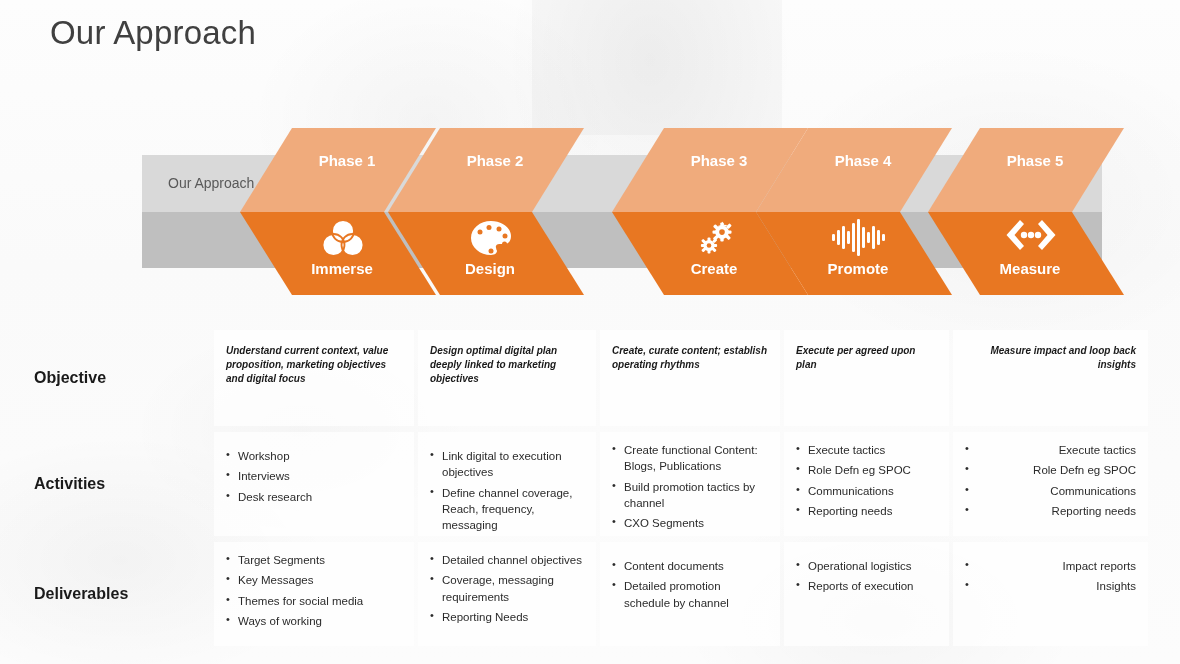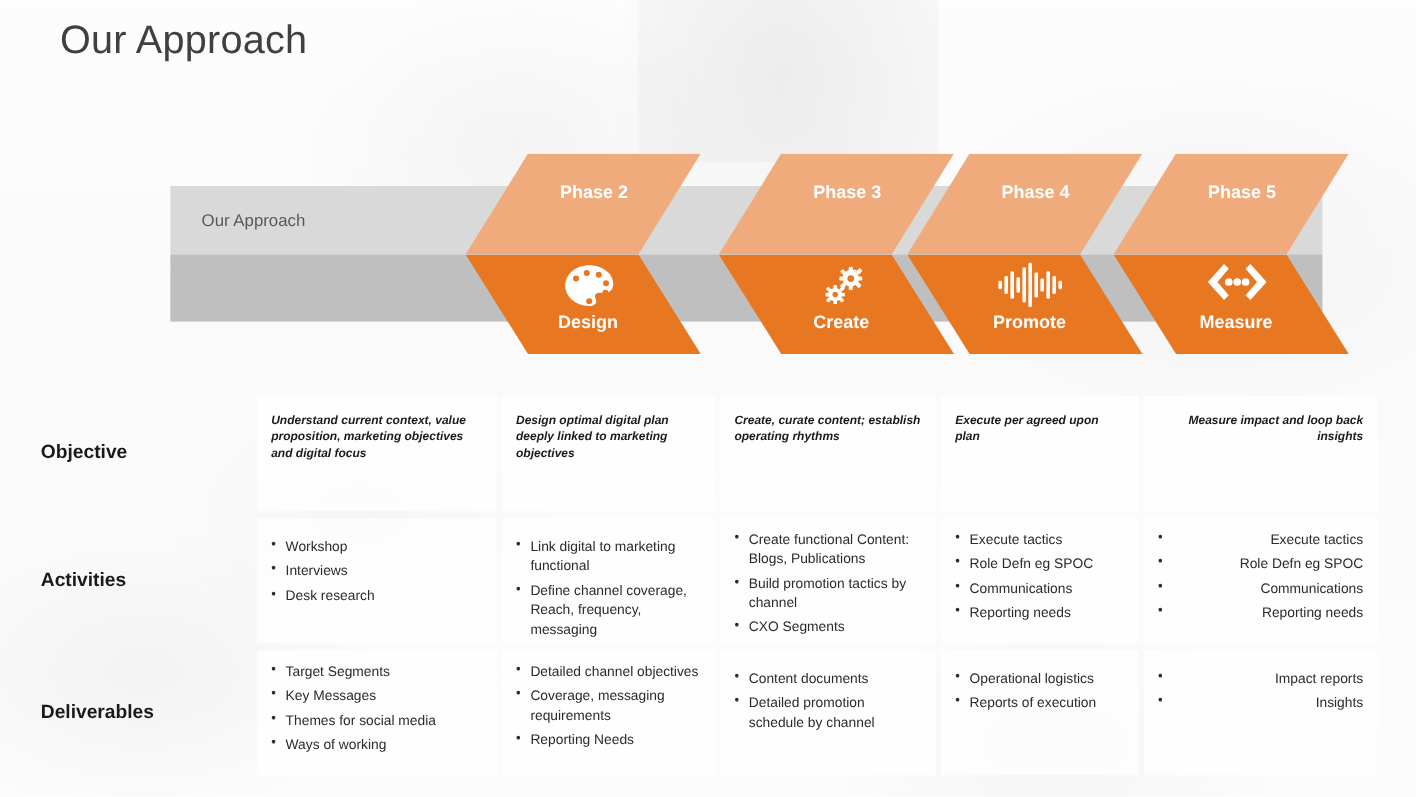--- a/index.html
+++ b/index.html
@@ -82,20 +82,40 @@
 <div class="bg-sheet"></div>
 
 <div class="title">Our Approach</div>
 
 <div class="banner">
 
   <div class="gray-top"></div>
   <div class="gray-bot"></div>
   <div class="our-approach-label">Our Approach</div>
 
+  <div class="chev" style="left:240px">
+    <div class="half top"></div>
+    <div class="half bot"></div>
+    <div class="phase-label">Phase 1</div>
+    <div class="chev-icon">
+      <svg width="44" height="40" viewBox="0 0 44 40">
+          <g fill="#ffffff">
+            <circle cx="22" cy="13" r="11"></circle>
+            <circle cx="12.5" cy="27" r="11"></circle>
+            <circle cx="31.5" cy="27" r="11"></circle>
+          </g>
+          <g fill="none" stroke="#e87722" stroke-width="1.8">
+            <circle cx="22" cy="13" r="11"></circle>
+            <circle cx="12.5" cy="27" r="11"></circle>
+            <circle cx="31.5" cy="27" r="11"></circle>
+          </g>
+        </svg>
+    </div>
+    <div class="name-label">Immerse</div>
+  </div>
 
   <div class="chev" style="left:388px">
     <div class="half top"></div>
     <div class="half bot"></div>
     <div class="phase-label">Phase 2</div>
     <div class="chev-icon">
       <svg width="46" height="40" viewBox="0 0 46 40">
           <path fill="#ffffff" d="M23 3C12 3 3 10.5 3 20s9 17 20 17c4 0 6-2 6-4.2 0-1.6-1.2-2.6-1.2-4 0-1.7 1.5-2.8 3.4-2.8H36c5 0 7-3.5 7-8C43 10 34 3 23 3z"></path>
           <g fill="#e87722">
             <circle cx="12" cy="14" r="2.5"></circle>
@@ -104,21 +124,21 @@
             <circle cx="37" cy="18" r="2.5"></circle>
             <circle cx="36.5" cy="26" r="2.5"></circle>
             <circle cx="31" cy="31" r="2.5"></circle>
             <circle cx="23" cy="33" r="2.5"></circle>
           </g>
         </svg>
     </div>
     <div class="name-label">Design</div>
   </div>
 
-  <div class="chev" style="left:599px">
+  <div class="chev" style="left:612px">
     <div class="half top"></div>
     <div class="half bot"></div>
     <div class="phase-label">Phase 3</div>
     <div class="chev-icon">
       <svg width="44" height="40" viewBox="0 0 44 40">
           <g fill="#ffffff">
             <path d="M29.5 3.5l1.3 3.2 3.4.3-2.2 2.6 1.4 3.2-3.3-1.2-2.9 1.9.2-3.4-2.7-2.1 3.3-.9zM29 7.5a6.6 6.6 0 100 13.2A6.6 6.6 0 0029 7.5zm0 3.6a3 3 0 110 6 3 3 0 010-6z"></path>
             <circle cx="29" cy="14.1" r="6.6"></circle>
             <circle cx="29" cy="14.1" r="2.8" fill="#e87722"></circle>
             <g>
@@ -219,21 +239,21 @@
     <div class="cell c1 pad-a">
       <ul class="bullets">
         <li>Workshop</li>
         <li>Interviews</li>
         <li>Desk research</li>
       </ul>
     </div>
 
     <div class="cell c2 pad-a">
       <ul class="bullets">
-        <li>Link digital to marketing functional</li>
+        <li>Link digital to execution objectives</li>
         <li>Define channel coverage, Reach, frequency, messaging</li>
       </ul>
     </div>
 
     <div class="cell c3 pad-b">
       <ul class="bullets">
         <li>Create functional Content: Blogs, Publications</li>
         <li>Build promotion tactics by channel</li>
         <li>CXO Segments</li>
       </ul>

